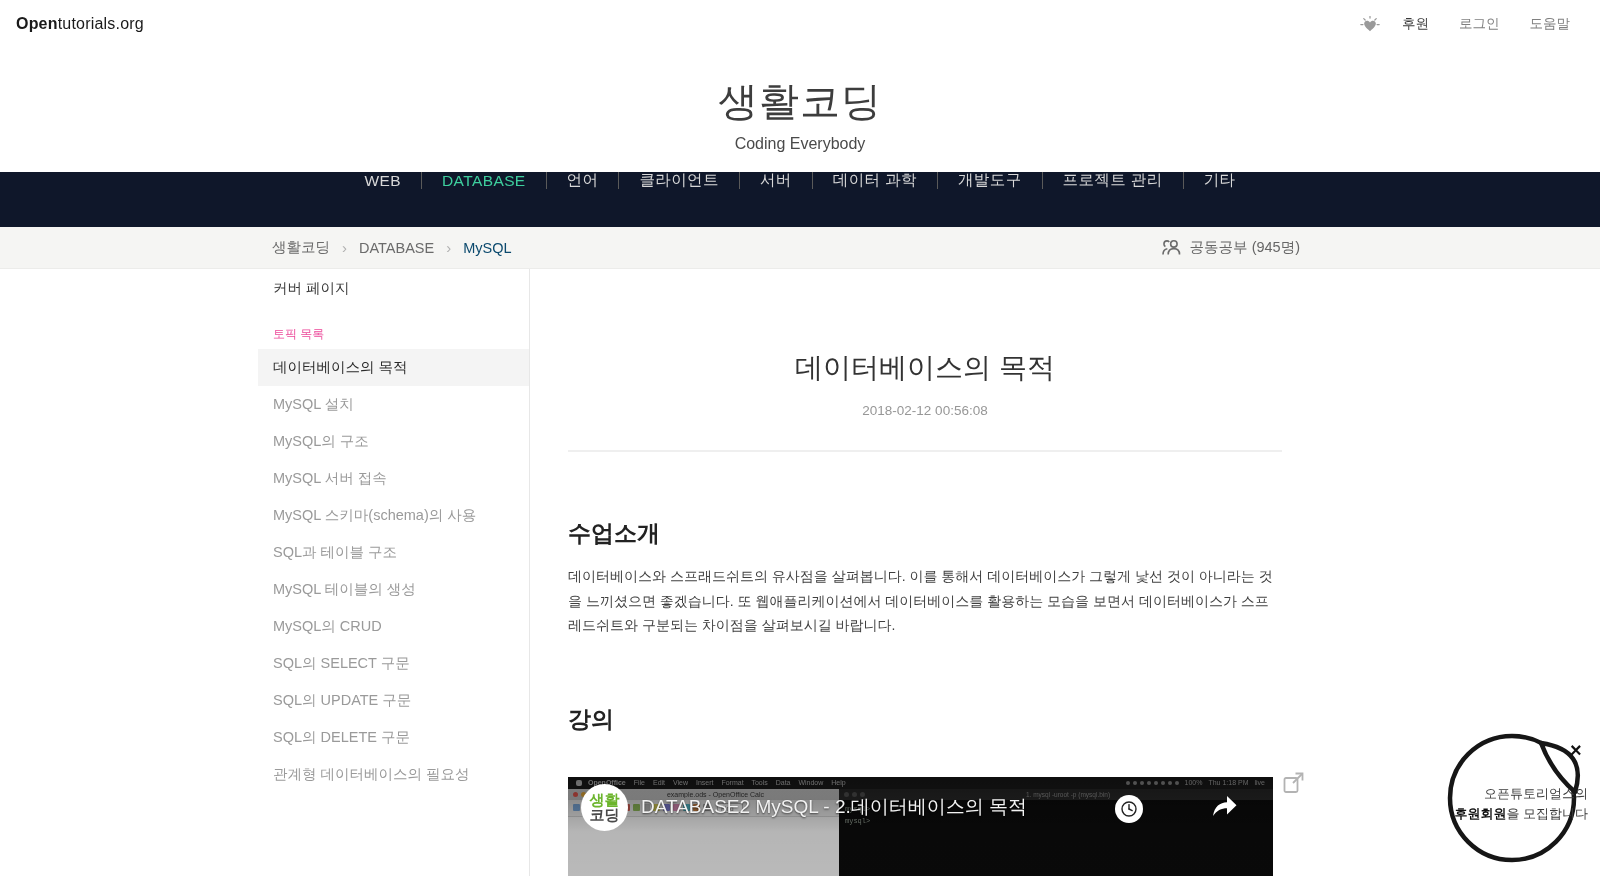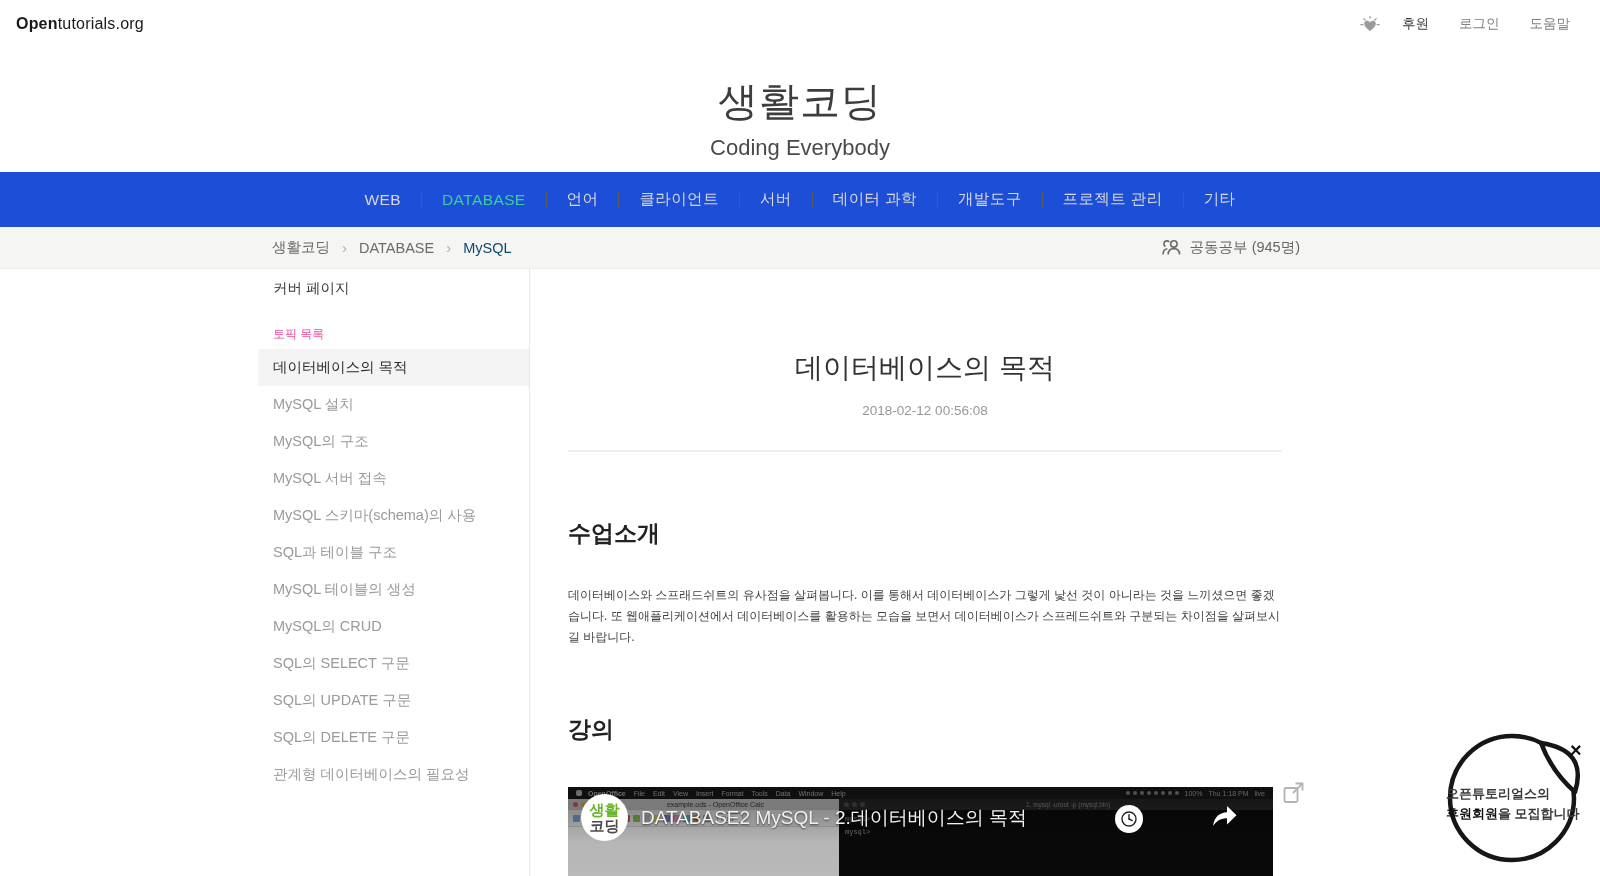--- a/index.html
+++ b/index.html
@@ -11,24 +11,24 @@
   .topbar { height:48px; display:flex; align-items:center; justify-content:space-between; padding:0 30px 0 16px; }
   .logo { font-size:16px; color:#1a1a1a; letter-spacing:.2px; cursor:pointer; }
   .logo b { font-weight:700; }
   .top-links { display:flex; align-items:center; gap:30px; font-size:13.5px; }
   .top-links .lnk { color:#808080; cursor:pointer; }
   .top-links .donate { color:#3a3a3a; display:flex; align-items:center; gap:22px; }
 
   
   .site-header { text-align:center; padding-top:26px; height:124px; }
   .site-title { font-size:40px; font-weight:400; color:#3d3d3d; letter-spacing:1px; cursor:pointer; }
-  .site-sub { margin-top:6px; font-size:22px; color:#4a4a4a; }
-
-  
-  .navbar { height:55px; background:#1d4ed8; display:flex; align-items:center; justify-content:center; }
+  .site-sub { margin-top:6px; font-size:16px; color:#4a4a4a; }
+
+  
+  .navbar { height:55px; background:#0f172a; display:flex; align-items:flex-start; justify-content:center; }
   .navbar ul { list-style:none; display:flex; align-items:center; }
   .navbar li { display:flex; align-items:center; height:17px; padding:0 20px; font-size:15.5px;
     color:#d8d8d8; letter-spacing:.4px; cursor:pointer; }
   .navbar li:not(:last-child) { border-right:1px solid #5a5a5a; }
   .navbar li.active { color:#3ecf9e; }
 
   
   .crumbbar { height:42px; background:#f5f5f3; border-bottom:1px solid #ececea; }
   .crumb-inner { width:1084px; margin:0 auto; height:100%; display:flex; align-items:center; justify-content:space-between; padding:0 14px; }
   .crumbs { display:flex; align-items:center; gap:12px; font-size:14.5px; color:#6b6b6b; }
@@ -44,21 +44,21 @@
     white-space:nowrap; cursor:pointer; }
   .side-item.cover { color:#3a3a3a; }
   .side-label { margin-top:12px; height:30px; line-height:30px; padding-left:15px; font-size:12px; color:#ec4899; }
   .side-item.active { background:#f4f4f4; color:#2a2a2a; }
 
   .main { flex:1; padding:0 60px 0 38px; }
   .article-title { margin-top:80px; text-align:center; font-size:28px; font-weight:500; color:#333; }
   .article-date { margin-top:16px; text-align:center; font-size:13.5px; color:#979797; }
   .rule { margin-top:32px; border:0; border-top:2px solid #efefef; }
   .sec-heading { margin-top:66px; font-size:23px; font-weight:700; color:#222; }
-  .sec-body { margin-top:36px; font-size:12px; line-height:1.75; color:#3f3f3f; }
+  .sec-body { margin-top:15px; font-size:14px; line-height:1.75; color:#3f3f3f; }
   .lecture-heading { margin-top:66px; }
 
   
   .video-row { position:relative; margin-top:42px; width:705px; }
   .video { position:relative; width:705px; height:360px; background:#111; overflow:hidden; cursor:pointer; }
   .mac-menubar { position:relative; height:12px; background:#1d1d1d; display:flex; align-items:center;
     padding:0 8px; font-size:7px; color:#cfcfcf; white-space:nowrap; }
   .apple-dot { width:6px; height:6px; border-radius:2px; background:#cfcfcf; margin-right:6px; flex:0 0 auto; }
   .mb-app { font-weight:700; margin-right:8px; }
   .mb-items { word-spacing:6px; }
@@ -102,22 +102,22 @@
   .watch-later { position:absolute; top:18px; right:130px; width:28px; height:28px; border-radius:50%;
     background:#fff; display:flex; align-items:center; justify-content:center; }
   .share-btn { position:absolute; top:16px; right:34px; }
   .popout { position:absolute; top:-5px; right:-31px; cursor:pointer; }
 
   
   .sticker { position:absolute; left:1446px; top:722px; width:156px; height:154px; }
   .sticker svg { position:absolute; left:0; top:0; }
   .sticker-close { position:absolute; left:124px; top:18px; font-size:20px; font-weight:700; color:#111;
     line-height:1; cursor:pointer; }
-  .sticker-text { position:absolute; left:0; top:62px; width:142px; text-align:left; font-size:13px;
-    color:#3a3a3a; line-height:1.55;font-weight:bold; }
+  .sticker-text { position:absolute; left:0; top:62px; width:142px; text-align:right; font-size:13px;
+    color:#3a3a3a; line-height:1.55; }
   .sticker-text b { color:#111; }
 
   .icon { display:inline-flex; }
 </style>
 </head>
 <body>
 
 <div id="page">
 
   <div class="topbar">

